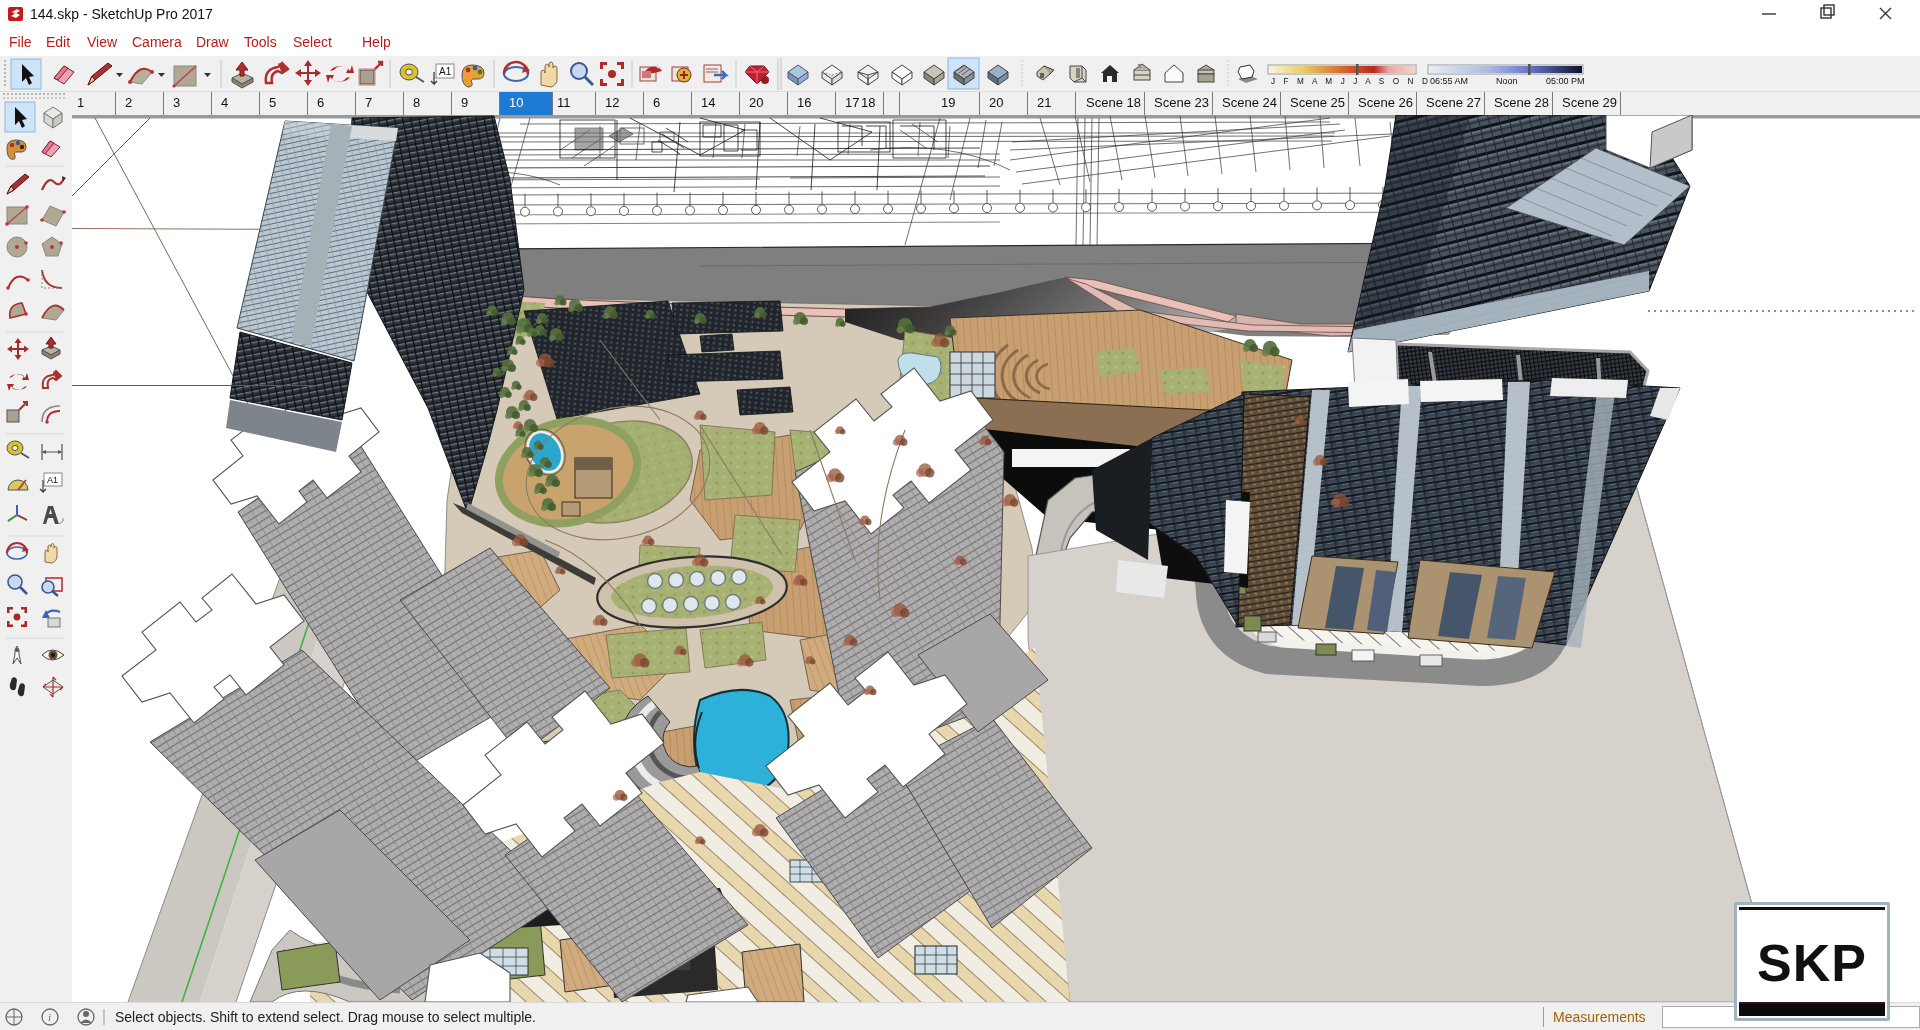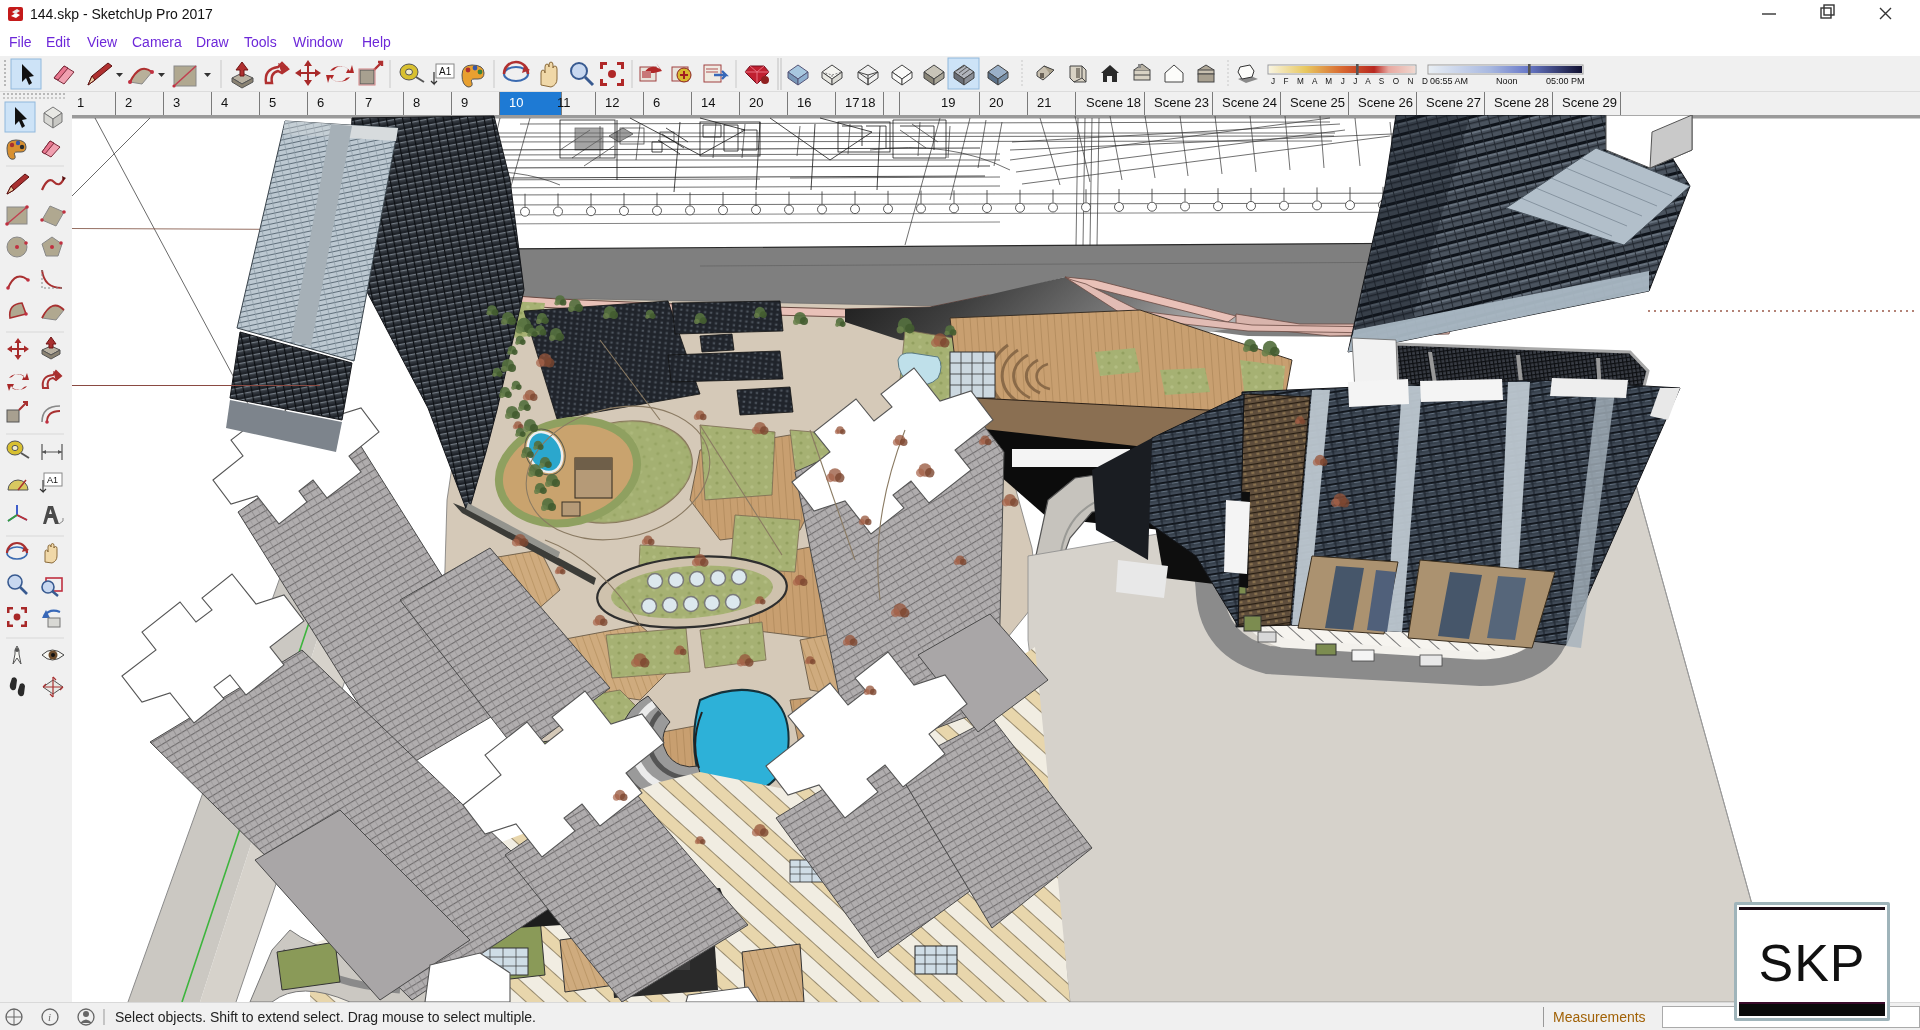--- a/index.html
+++ b/index.html
@@ -1,31 +1,31 @@
 <!DOCTYPE html>
 <html><head>
 <meta charset="utf-8">
 <style>
   * { margin:0; padding:0; box-sizing:border-box; }
   html,body { width:1920px; height:1030px; overflow:hidden; font-family:"Liberation Sans", sans-serif; background:#fff; }
   .abs { position:absolute; }
   #titlebar { position:absolute; left:0; top:0; width:1920px; height:28px; background:#ffffff;padding-left:12px; }
   #title-text { position:absolute; left:30px; top:6px; font-size:14px; color:#111; }
   #menubar { position:absolute; left:0; top:28px; width:1920px; height:28px; background:#ffffff; }
-  .menu-item { position:absolute; top:6px; font-size:14px; color:#6d28d9; }
+  .menu-item { position:absolute; top:6px; font-size:14px; color:#b91c1c; }
   #toolbar { position:absolute; left:0; top:56px; width:1920px; height:36px; background:#f0f0f0; }
   #tabrow { position:absolute; left:0; top:92px; width:1920px; height:23px; background:#f0f0f0; }
   .tab { position:absolute; top:0; height:23px; font-size:13px; color:#111; padding-left:9px; padding-top:3px; border-right:1px solid #7a7a7a; }
   .tabsel { background:#1e7ad4; color:#fff; }
   #leftpal { position:absolute; left:0; top:92px; width:72px; height:910px; background:#f0f0f0; }
   #viewport { position:absolute; left:72px; top:115px; width:1848px; height:887px; background:#ffffff; overflow:hidden; }
   #statusbar { position:absolute; left:0; top:1002px; width:1920px; height:28px; background:#f0f0f0; border-top:1px solid #d9d9d9; }
   #skpbox { position:absolute; left:1734px; top:902px; width:156px; height:119px; background:#ffffff; border:3px solid #9fb4ba; border-radius:2px; }
   #skpbox .l1 { position:absolute; left:2px; right:2px; top:2px; height:3px; background:#1a0a14; }
-  #skpbox .txt { position:absolute; left:0; right:0; top:28px; text-align:center; font-size:52px; font-weight:normal; color:#111; letter-spacing:1px; }
+  #skpbox .txt { position:absolute; left:0; right:0; top:28px; text-align:center; font-size:52px; font-weight:bold; color:#111; letter-spacing:1px; }
   #skpbox .l2 { position:absolute; left:2px; right:2px; bottom:2px; height:14px; background:#0a0a0a; border-top:2px solid #3a0a2a; }
 </style>
 </head>
 <body>
 
 <div id="titlebar">
 
   <svg class="abs" style="left:7px;top:5px" width="18" height="18" viewBox="0 0 18 18">
     <rect x="1" y="2" width="15" height="14" rx="2" fill="#c41a1a"></rect>
     <path d="M4 11 L9 8 L13 10 L9 13 Z" fill="#fff"></path>
@@ -41,21 +41,21 @@
   </svg>
 </div>
 
 <div id="menubar">
   <div class="menu-item" style="left:9px">File</div>
   <div class="menu-item" style="left:46px">Edit</div>
   <div class="menu-item" style="left:87px">View</div>
   <div class="menu-item" style="left:132px">Camera</div>
   <div class="menu-item" style="left:196px">Draw</div>
   <div class="menu-item" style="left:244px">Tools</div>
-  <div class="menu-item" style="left:293px">Window</div>
+  <div class="menu-item" style="left:293px">Select</div>
   <div class="menu-item" style="left:362px">Help</div>
 </div>
 
 <div id="toolbar">
 <svg width="1920" height="36" viewBox="0 0 1920 36">
   <rect width="1920" height="36" fill="#f0f0f0"></rect>
   <line x1="0" y1="35.5" x2="1920" y2="35.5" stroke="#dcdcdc"></line>
 
   <line x1="5" y1="4" x2="5" y2="32" stroke="#b8b8b8" stroke-width="2" stroke-dasharray="2 2"></line>
 
@@ -310,21 +310,21 @@
 <div id="tabrow">
     <div class="tab" style="left:68px;width:48px">1</div>
     <div class="tab" style="left:116px;width:48px">2</div>
     <div class="tab" style="left:164px;width:48px">3</div>
     <div class="tab" style="left:212px;width:48px">4</div>
     <div class="tab" style="left:260px;width:48px">5</div>
     <div class="tab" style="left:308px;width:48px">6</div>
     <div class="tab" style="left:356px;width:48px">7</div>
     <div class="tab" style="left:404px;width:48px">8</div>
     <div class="tab" style="left:452px;width:48px">9</div>
-    <div class="tab tabsel" style="left:500px;width:62px">10</div>
+    <div class="tab tabsel" style="left:500px;width:53px">10</div>
     <div class="tab" style="left:548px;width:48px">11</div>
     <div class="tab" style="left:596px;width:48px">12</div>
     <div class="tab" style="left:644px;width:48px">6</div>
     <div class="tab" style="left:692px;width:48px">14</div>
     <div class="tab" style="left:740px;width:48px">20</div>
     <div class="tab" style="left:788px;width:48px">16</div>
     <div class="tab" style="left:836px;width:48px">17</div>
     <div class="tab" style="left:852px;width:48px">18</div>
     <div class="tab" style="left:932px;width:48px">19</div>
     <div class="tab" style="left:980px;width:48px">20</div>

